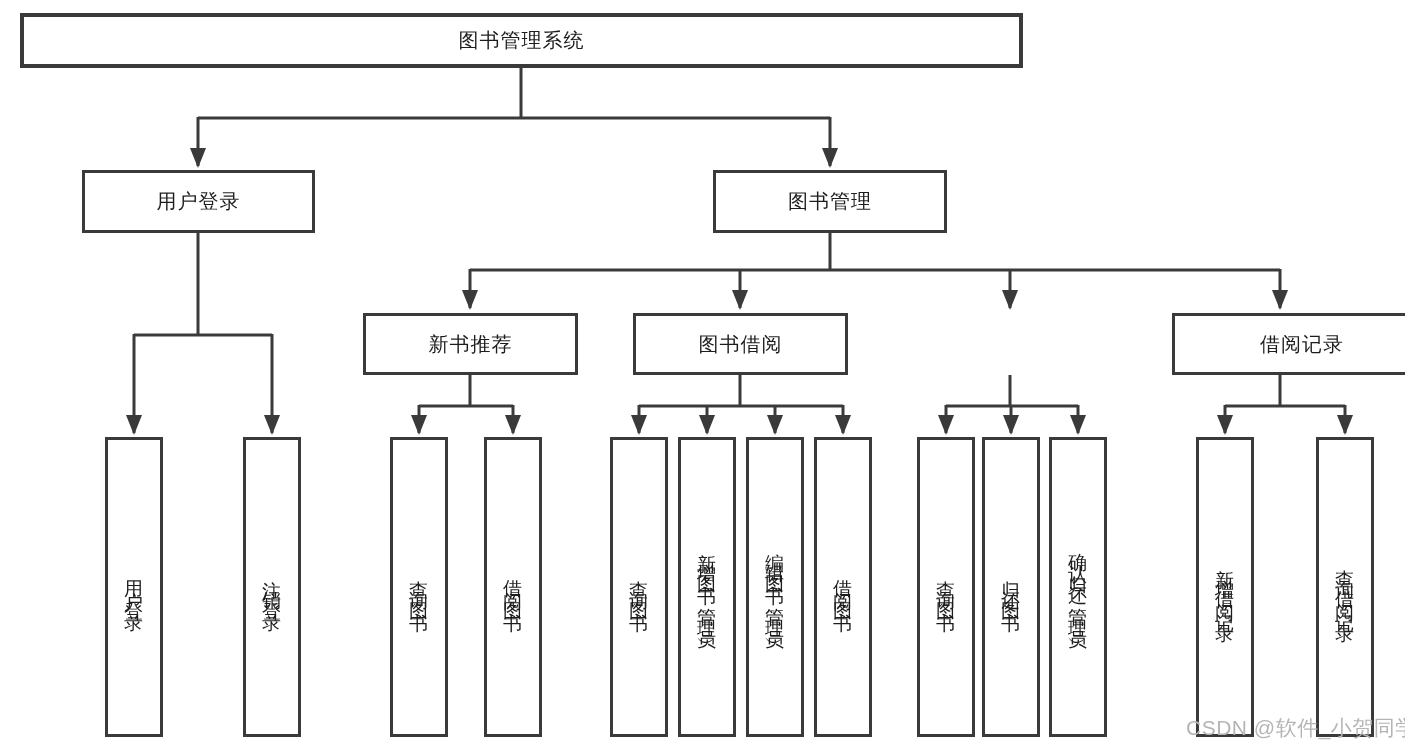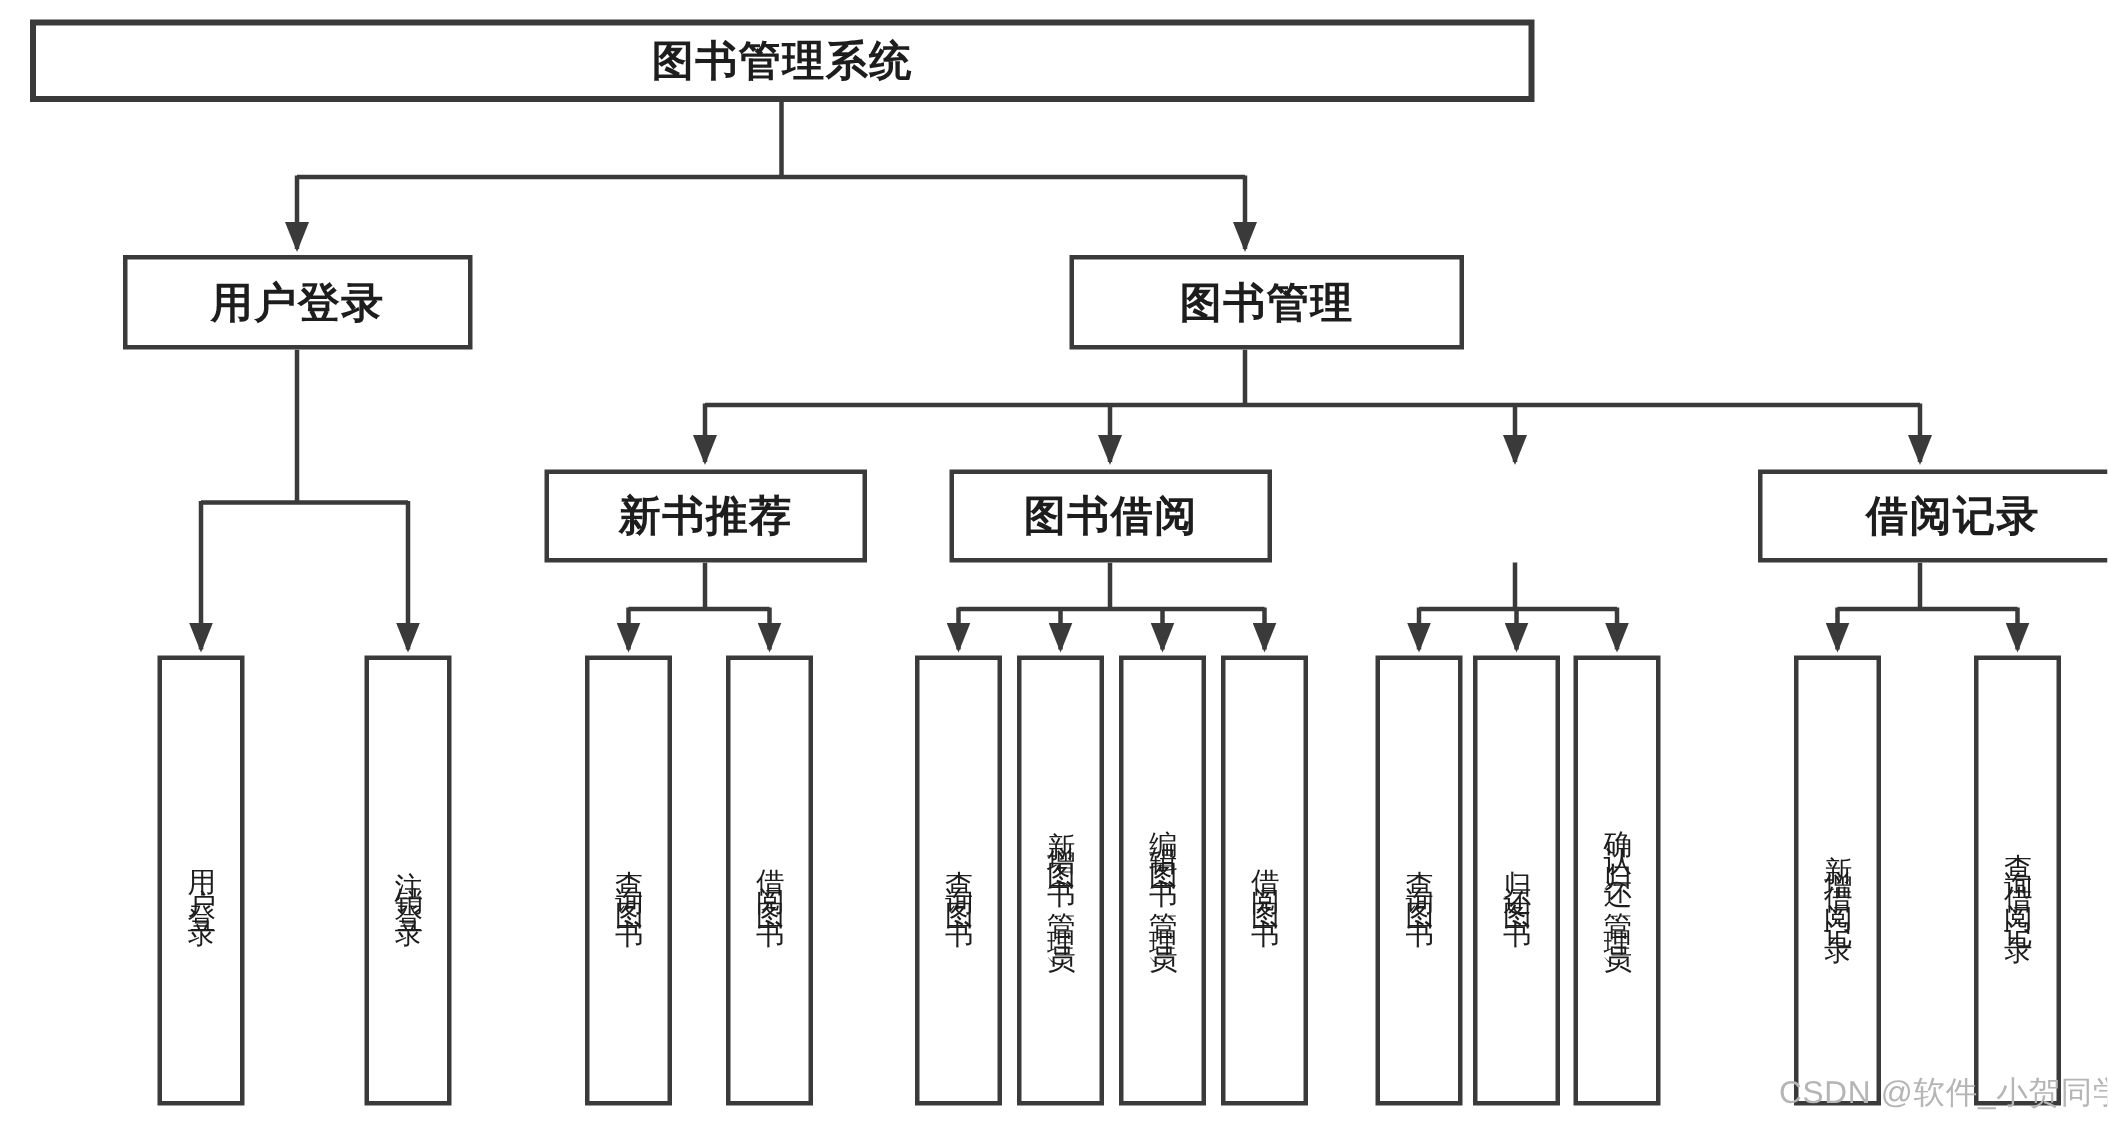--- a/index.html
+++ b/index.html
@@ -16,21 +16,21 @@
   .wires { position: absolute; left: 0; top: 0; width: 1405px; height: 747px; }
   .node {
     position: absolute;
     border: 3px solid #3a3a3a;
     background: #ffffff;
     display: flex;
     align-items: center;
     justify-content: center;
     text-align: center;
   }
-  .hbox { font-size: 28px; letter-spacing: 1px; font-weight: bold; }
+  .hbox { font-size: 20px; letter-spacing: 1px; }
   .root-box { border-width: 4px; }
   .vbox { top: 437px; width: 58px; height: 300px; }
   .vtext {
     writing-mode: vertical-rl;
     text-orientation: mixed;
     font-size: 19px;
     line-height: 1;
     letter-spacing: 11px;
     white-space: nowrap;
   }
@@ -86,21 +86,21 @@
     <line x1="1078" y1="405" x2="1078" y2="433" marker-end="url(#arw)"></line>
 
     <path d="M1280 375 V406 M1225 406 H1345"></path>
     <line x1="1225" y1="405" x2="1225" y2="433" marker-end="url(#arw)"></line>
     <line x1="1345" y1="405" x2="1345" y2="433" marker-end="url(#arw)"></line>
   </svg>
 
   <div class="node hbox root-box" style="left:20px;top:13px;width:1003px;height:55px">图书管理系统</div>
 
   <div class="node hbox" style="left:82px;top:170px;width:233px;height:63px">用户登录</div>
-  <div class="node hbox" style="left:713px;top:170px;width:263px;height:63px">图书管理</div>
+  <div class="node hbox" style="left:713px;top:170px;width:234px;height:63px">图书管理</div>
 
   <div class="node hbox" style="left:363px;top:313px;width:215px;height:62px">新书推荐</div>
   <div class="node hbox" style="left:633px;top:313px;width:215px;height:62px">图书借阅</div>
   <div class="node hbox" style="left:1172px;top:313px;width:260px;height:62px">借阅记录</div>
 
   <div class="node vbox" style="left:105px">
     <span class="vtext">用户登录</span>
   </div>
   <div class="node vbox" style="left:243px">
     <span class="vtext">注销登录</span>

